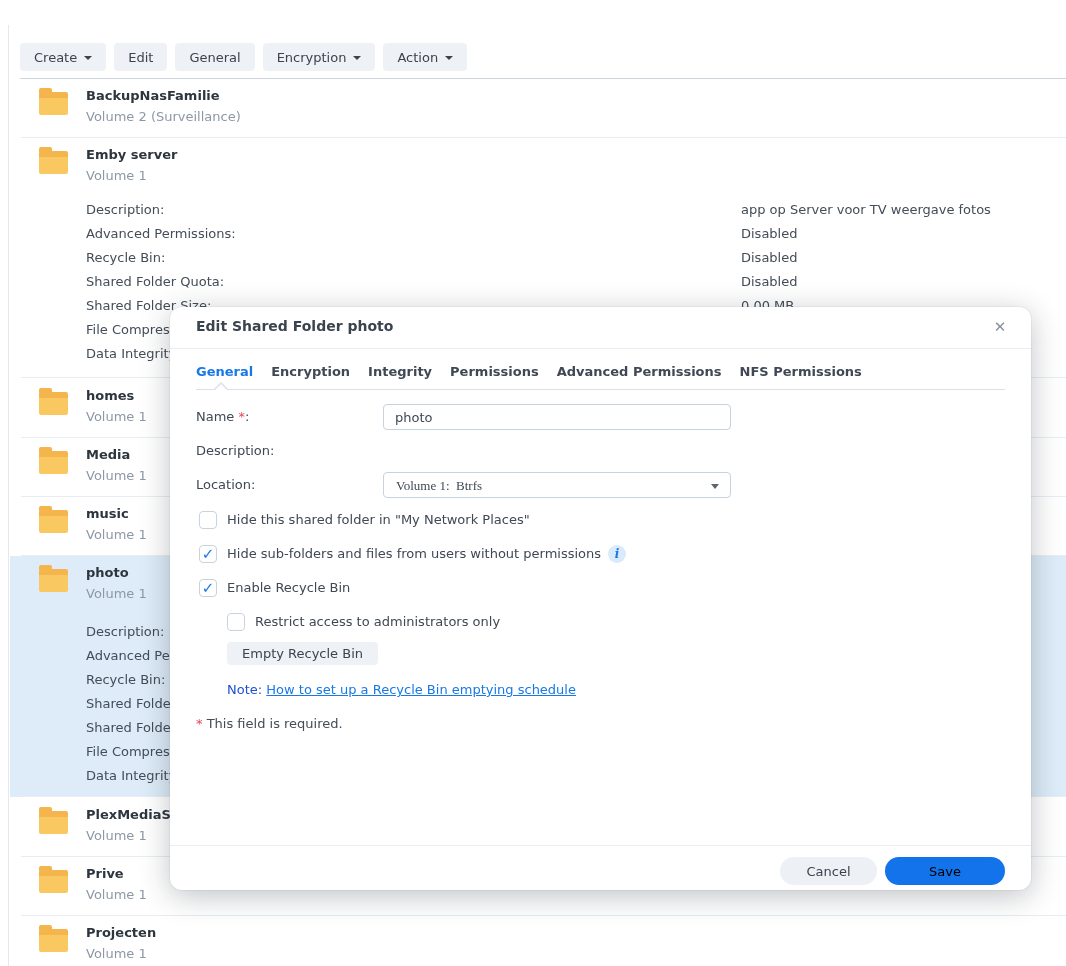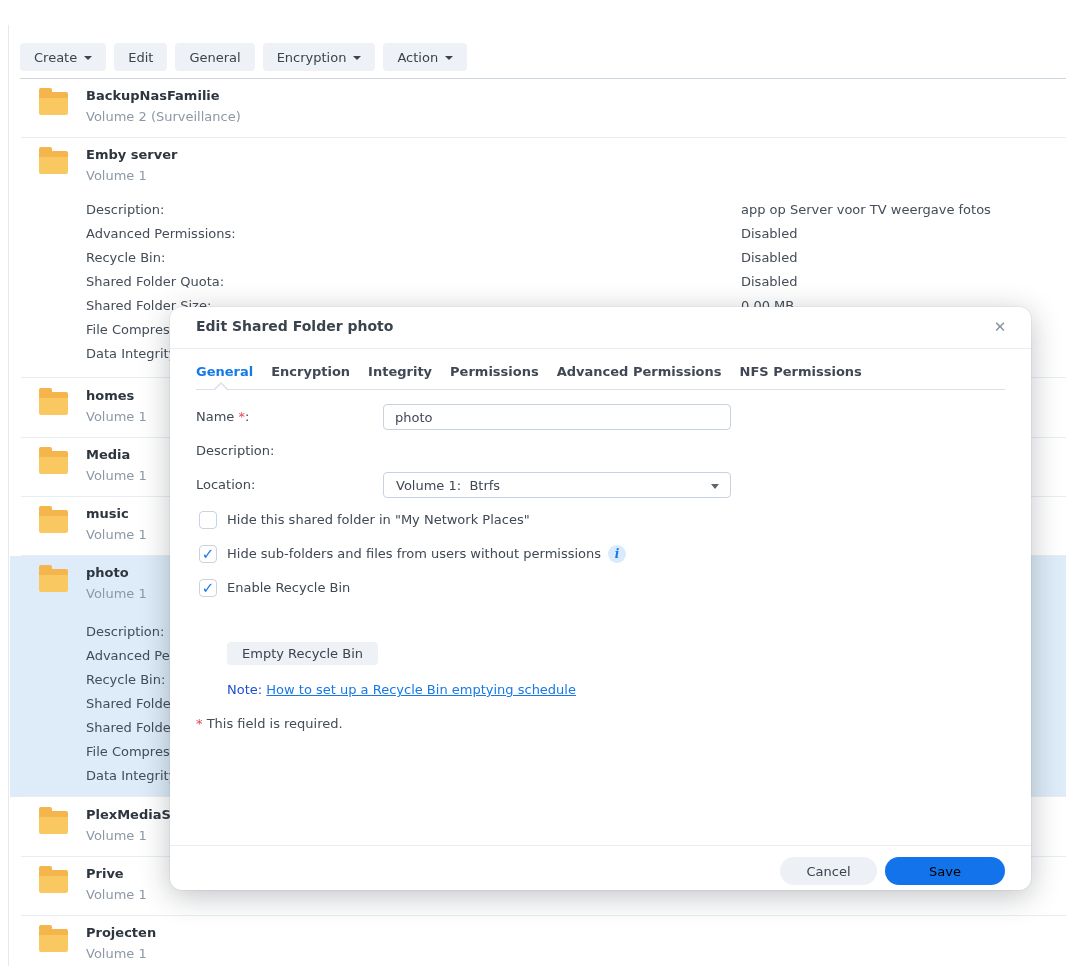--- a/index.html
+++ b/index.html
@@ -241,21 +241,21 @@
     <div class="tab-underline"></div>
 
     <div class="fld-label" style="top:102px;">
       <span>Name </span><span class="req">*</span><span>:</span>
     </div>
     <input class="txt-input" style="top: 97px;" value="photo">
 
     <div class="fld-label" style="top:136px;">Description:</div>
 
     <div class="fld-label" style="top:170px;">Location:</div>
-    <div class="select" style="top:165px;">
+    <div class="select" style="top:165px;font-family:Liberation Serif, serif;">
       <span class="sel-val">Volume 1:  Btrfs</span>
       <span class="caret"></span>
     </div>
 
     <div class="cb-row" style="top:204px;">
       <span class="cb-box">
           <span class="check"></span>
         </span>
       <span class="cb-label">Hide this shared folder in "My Network Places"</span>
     </div>
@@ -265,20 +265,26 @@
         </span>
       <span class="cb-label">Hide sub-folders and files from users without permissions</span>
       <span class="info-badge">i</span>
     </div>
     <div class="cb-row" style="top:272px;">
       <span class="cb-box">
           <span class="check">✓</span>
         </span>
       <span class="cb-label">Enable Recycle Bin</span>
     </div>
+    <div class="cb-row indent" style="top:306px;">
+      <span class="cb-box">
+          <span class="check"></span>
+        </span>
+      <span class="cb-label">Restrict access to administrators only</span>
+    </div>
 
     <button class="gray-btn" style="left:57px; top:335px;">
       <span>Empty Recycle Bin</span>
     </button>
 
     <div class="note-line">
       <span class="note-prefix">Note: </span><a class="note-link">How to set up a Recycle Bin emptying schedule</a>
     </div>
 
     <div class="req-note">

